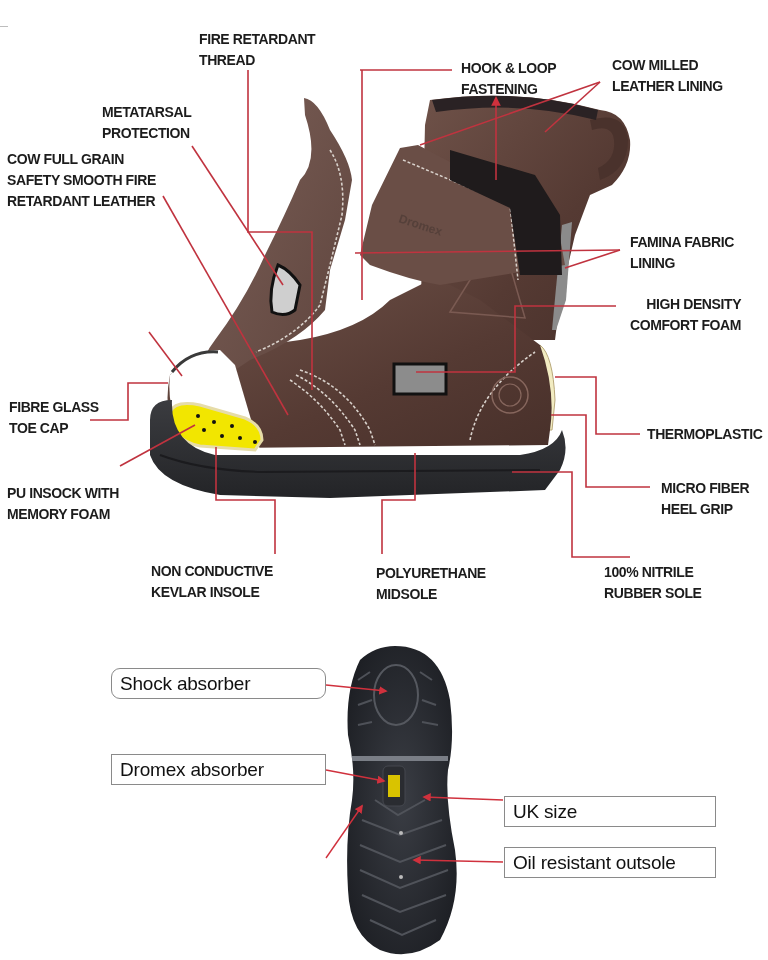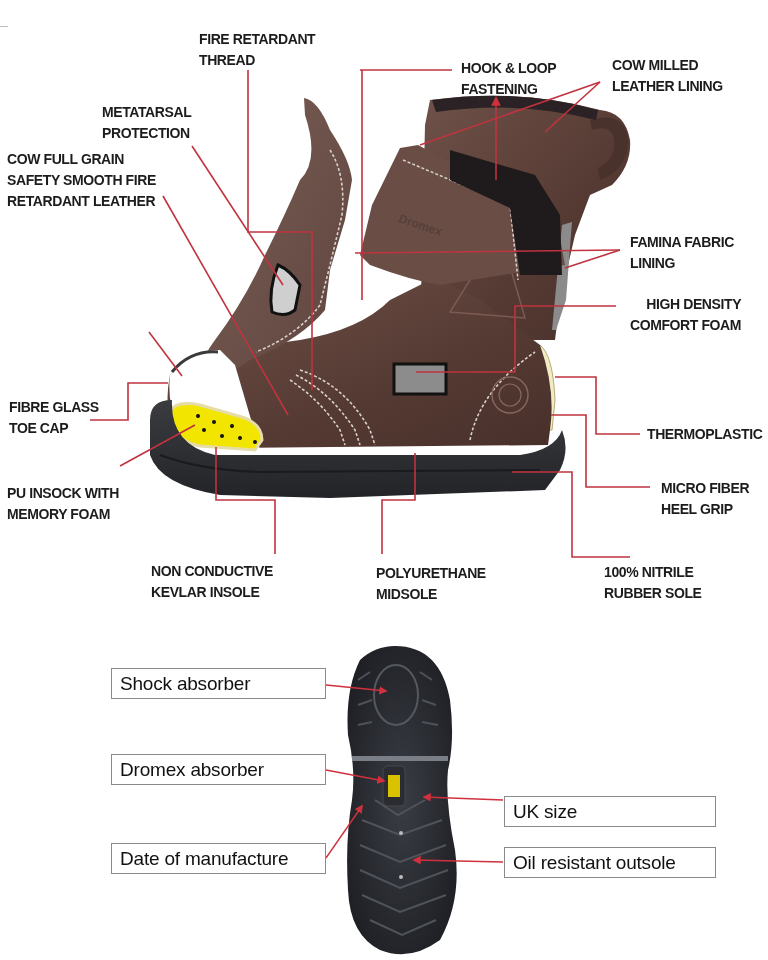--- a/index.html
+++ b/index.html
@@ -225,18 +225,17 @@
   <div class="lbl" style="left:376px; top:563px;">
     <span>POLYURETHANE</span>
     <span>MIDSOLE</span>
   </div>
   <div class="lbl" style="left:604px; top:562px;">
     <span>100% NITRILE</span>
     <span>RUBBER SOLE</span>
   </div>
 
 
-  <div class="box" style="left:111px; top:668px; width:215px;">Shock absorber</div>
+  <div class="box" style="left:111px; top:668px; width:215px;border-radius:9px;">Shock absorber</div>
   <div class="box" style="left:111px; top:754px; width:215px;">Dromex absorber</div>
-  <div class="box" style="left:111px; top:843px; width:215px;">Date of manufacture</div>
   <div class="box" style="left:504px; top:784px; width:212px;margin-top:12px;">UK size</div>
   <div class="box" style="left:504px; top:847px; width:212px;">Oil resistant outsole</div>
 </div>
 
 </body></html>

